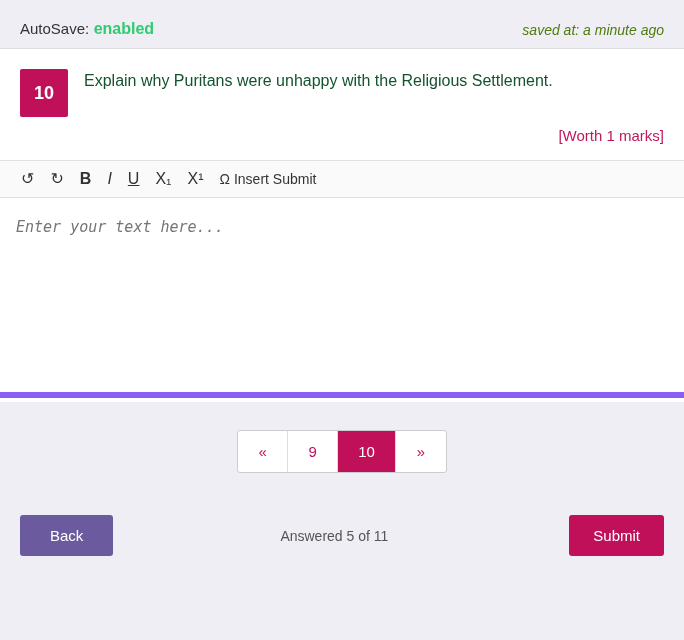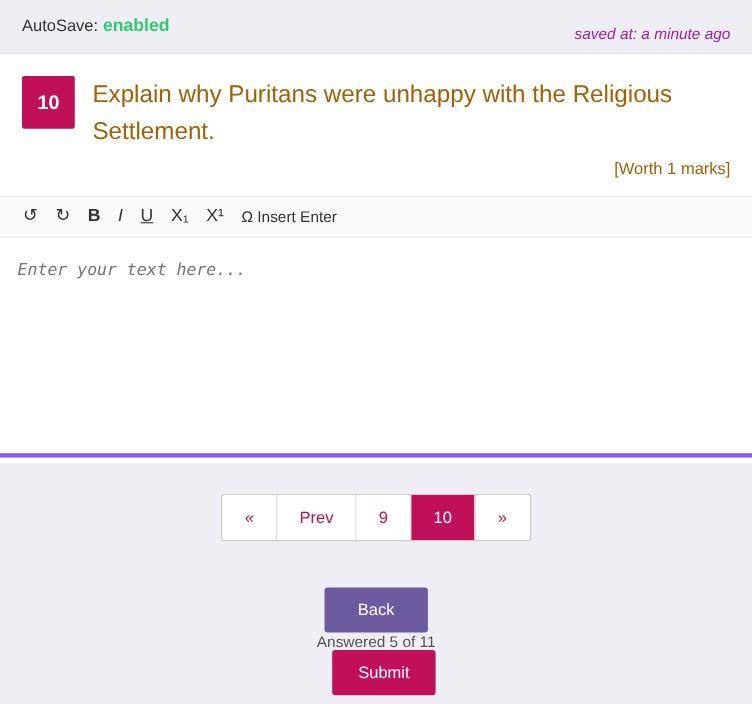--- a/index.html
+++ b/index.html
@@ -8,36 +8,36 @@
       background: #f0eef5;
       width: 684px;
       min-height: 640px;
       overflow-x: hidden;
     }
 
     
     .top-bar {
       background: #f0eef5;
       display: flex;
-      align-items: center;
+      align-items: flex-end;
       justify-content: space-between;
       padding: 10px 20px;
       border-bottom: 1px solid #ddd;
     }
     .autosave-label {
       font-size: 15px;
       color: #333;
     }
     .autosave-status {
       color: #2ecc71;
       font-weight: bold;
     }
     .saved-at {
       font-size: 14px;
-      color: #a21caf;
+      color: #4d7c0f;
       font-style: italic;
       margin-top: 12px;
     }
 
     
     .question-block {
       background: #fff;
       margin: 0;
       padding: 20px 20px 16px 20px;
     }
@@ -54,29 +54,29 @@
       font-weight: bold;
       width: 48px;
       height: 48px;
       display: flex;
       align-items: center;
       justify-content: center;
       flex-shrink: 0;
       border-radius: 2px;
     }
     .question-text {
-      font-size: 22px;
-      color: #a16207;
+      font-size: 16px;
+      color: #14532d;
       line-height: 1.5;
       flex: 1;
     }
     .question-marks {
       text-align: right;
       font-size: 15px;
-      color: #a16207;
+      color: #be185d;
       margin-top: 4px;
     }
 
     
     .editor-container {
       background: #fff;
       margin: 0 0 0 0;
       border-top: 1px solid #e0e0e0;
     }
     .toolbar {
@@ -117,21 +117,21 @@
       min-height: 200px;
       padding: 20px 16px;
       background: #fff;
       border: none;
       outline: none;
       width: 100%;
       font-size: 15px;
       color: #aaa;
       font-style: italic;
       resize: none;
-      border-bottom: 4px solid #8b5cf6;
+      border-bottom: 6px solid #8b5cf6;
     }
 
     
     .pagination-container {
       background: #f0eef5;
       padding: 28px 0 20px 0;
       display: flex;
       justify-content: center;
     }
     .pagination {
@@ -161,21 +161,20 @@
     }
 
     
     .bottom-bar {
       background: #f0eef5;
       display: flex;
       align-items: center;
       justify-content: space-between;
       padding: 12px 20px;
       margin-top: 10px;
-      flex-direction: column;
     }
     .back-btn {
       background: #6b5b9e;
       color: #fff;
       border: none;
       padding: 12px 30px;
       font-size: 15px;
       cursor: pointer;
       border-radius: 3px;
     }
@@ -217,30 +216,29 @@
   <div class="toolbar">
     <button class="toolbar-btn">↺</button>
     <button class="toolbar-btn">↻</button>
     <button class="toolbar-btn bold">B</button>
     <button class="toolbar-btn italic">I</button>
     <button class="toolbar-btn underline">U</button>
     <button class="toolbar-btn">X₁</button>
     <button class="toolbar-btn">X¹</button>
     <button class="insert-symbol">
       <span>Ω</span>
-      <span>Insert Enter</span>
+      <span>Insert Submit</span>
     </button>
   </div>
   <textarea class="text-area" placeholder="Enter your text here..." style=""></textarea>
 </div>
 
 <div class="pagination-container">
   <div class="pagination">
     <div class="page-item">«</div>
-    <div class="page-item">Prev</div>
     <div class="page-item">9</div>
     <div class="page-item active">10</div>
     <div class="page-item">»</div>
   </div>
 </div>
 
 <div class="bottom-bar">
   <button class="back-btn">Back</button>
   <span class="answered-text">Answered 5 of 11</span>
   <button class="submit-btn">Submit</button>

